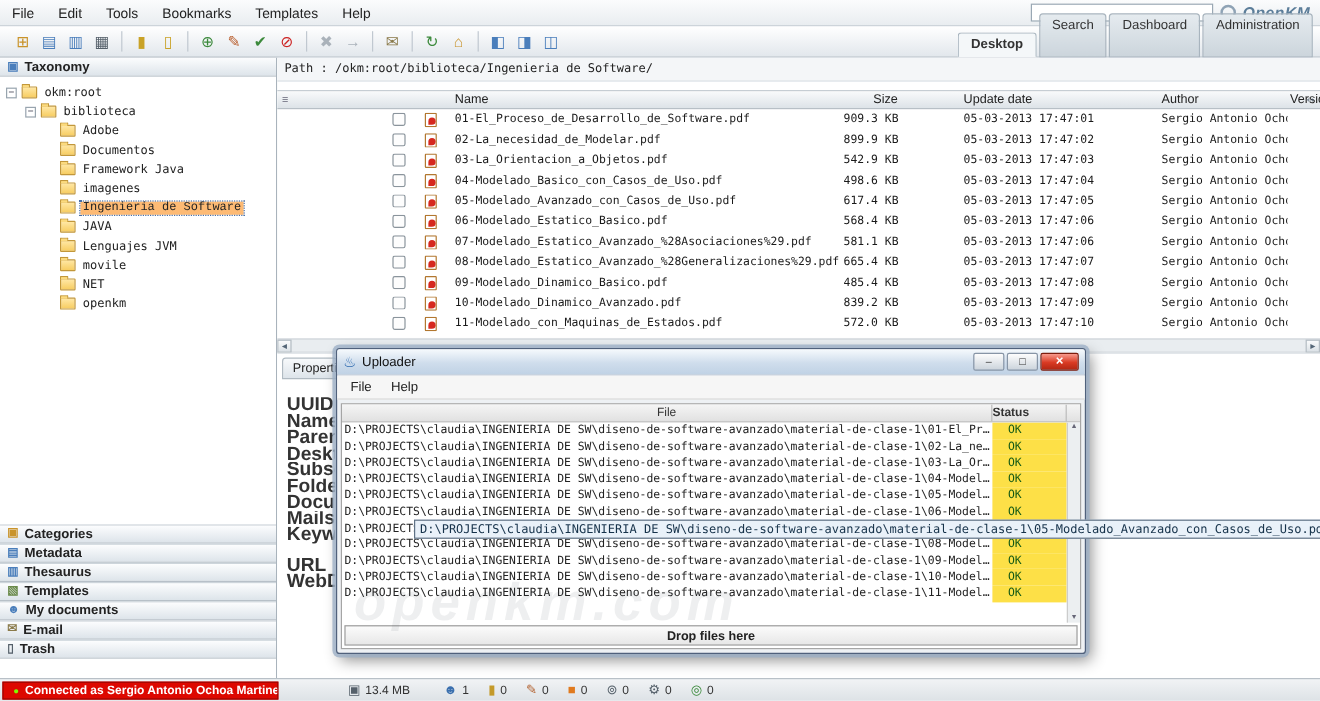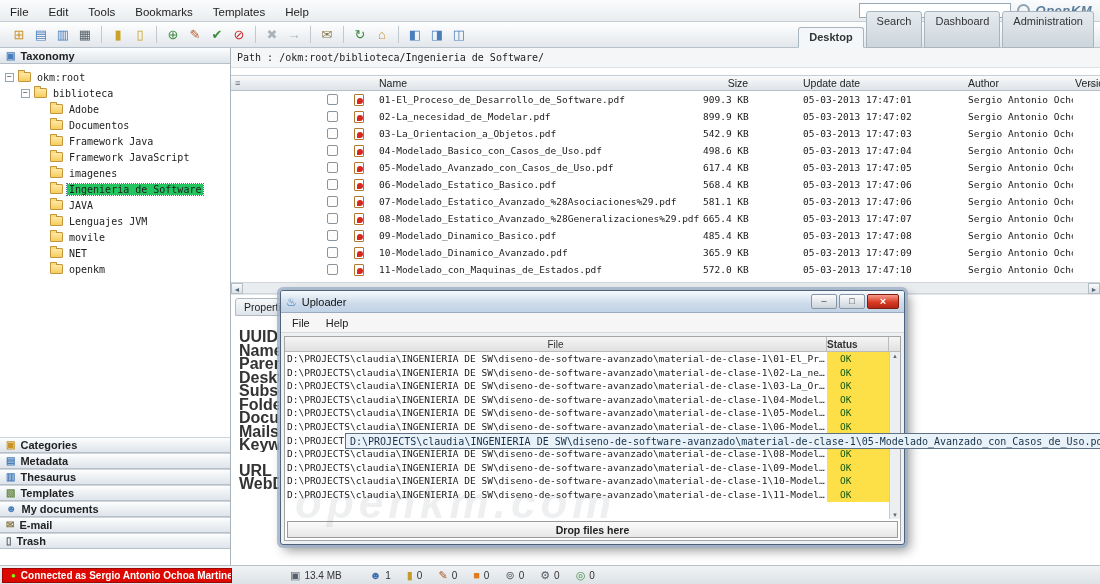--- a/index.html
+++ b/index.html
@@ -30,21 +30,21 @@
   .sidebar { width:231px; flex:0 0 231px; border-right:1px solid #a9b3bc; display:flex; flex-direction:column; background:#fff; }
   .panel-header, .spanel { height:16px; flex:0 0 16px; display:flex; align-items:center; gap:5px; padding:0 6px; background:linear-gradient(#fcfdfe,#dde4ea); border-top:1px solid #cdd5db; border-bottom:1px solid #b7c0c8; font-size:11px; font-weight:bold; color:#222; cursor:default; }
   .panel-header { border-top:none; }
   .picon { font-size:10px; line-height:1; }
   .tree { flex:1; overflow:hidden; padding-top:5px; background:#fff; }
   .trow { height:16px; display:flex; align-items:center; gap:4px; font-family:"DejaVu Sans Mono", monospace; font-size:10px; color:#222; cursor:default; white-space:nowrap; }
   .expander { width:9px; height:9px; flex:0 0 9px; border:1px solid #98a4ae; display:inline-flex; align-items:center; justify-content:center; font-size:8px; line-height:1; color:#445; background:#fff; }
   .fold { width:13px; height:10px; flex:0 0 13px; background:linear-gradient(#ffe7a4,#f7cd62); border:1px solid #c2973a; border-radius:1px; position:relative; }
   .fold::before { content:""; position:absolute; top:-3px; left:-1px; width:5px; height:2px; background:#fbda7e; border:1px solid #c2973a; border-bottom:none; border-radius:1px 1px 0 0; }
   .tlabel { padding:0 2px; }
-  .tlabel.sel { background:#22c55e; outline:1px dotted #4a6fa5; }
+  .tlabel.sel { background:#fdba74; outline:1px dotted #4a6fa5;font-family:Liberation Mono, monospace; }
   .sidebar-footer { height:16px; flex:0 0 16px; background:#fff; }
 
   .content { flex:1; display:flex; flex-direction:column; background:#fff; position:relative; overflow:hidden; }
   .pathbar { height:20px; flex:0 0 20px; display:flex; align-items:center; padding:0 6px; font-family:"DejaVu Sans Mono", monospace; font-size:10px; color:#222; background:#f4f6f8; border-bottom:1px solid #dde2e6; }
 
   .filetable { position:relative; margin-top:7px; }
   .fheader, .frow { display:grid; grid-template-columns:88px 26px 28px 330px 70px 160px 140px 1fr; align-items:center; }
   .fheader { height:16px; background:linear-gradient(#f9fafb,#dde3e8); border-top:1px solid #c6cdd3; border-bottom:1px solid #b7bfc6; font-size:10.5px; color:#222; }
   .fh { overflow:hidden; white-space:nowrap; height:100%; display:flex; align-items:center; }
   .fh0 { padding-left:4px; color:#667; font-size:9px; }
@@ -185,24 +185,20 @@
           <div class="trow" style="padding-left:50px">
             <span class="fold"></span>
             <span class="tlabel">Documentos</span>
           </div>
           <div class="trow" style="padding-left:50px">
             <span class="fold"></span>
             <span class="tlabel">Framework Java</span>
           </div>
           <div class="trow" style="padding-left:50px">
             <span class="fold"></span>
-            <span class="tlabel">Framework JavaScript</span>
-          </div>
-          <div class="trow" style="padding-left:50px">
-            <span class="fold"></span>
             <span class="tlabel">imagenes</span>
           </div>
           <div class="trow" style="padding-left:50px">
             <span class="fold"></span>
             <span class="tlabel sel">Ingenieria de Software</span>
           </div>
           <div class="trow" style="padding-left:50px">
             <span class="fold"></span>
             <span class="tlabel">JAVA</span>
           </div>
@@ -400,21 +396,21 @@
             </div>
             <div class="frow">
               <span class="fc c0"></span>
               <span class="fc c1">
                 <span class="cb"></span>
               </span>
               <span class="fc c2">
                 <span class="pdficon"></span>
               </span>
               <span class="fc c3">10-Modelado_Dinamico_Avanzado.pdf</span>
-              <span class="fc c4">365.9 KB</span>
+              <span class="fc c4">839.2 KB</span>
               <span class="fc c5">05-03-2013 17:47:09</span>
               <span class="fc c6">Sergio Antonio Ochoa Martinez</span>
               <span class="fc c7"></span>
             </div>
             <div class="frow">
               <span class="fc c0"></span>
               <span class="fc c1">
                 <span class="cb"></span>
               </span>
               <span class="fc c2">

